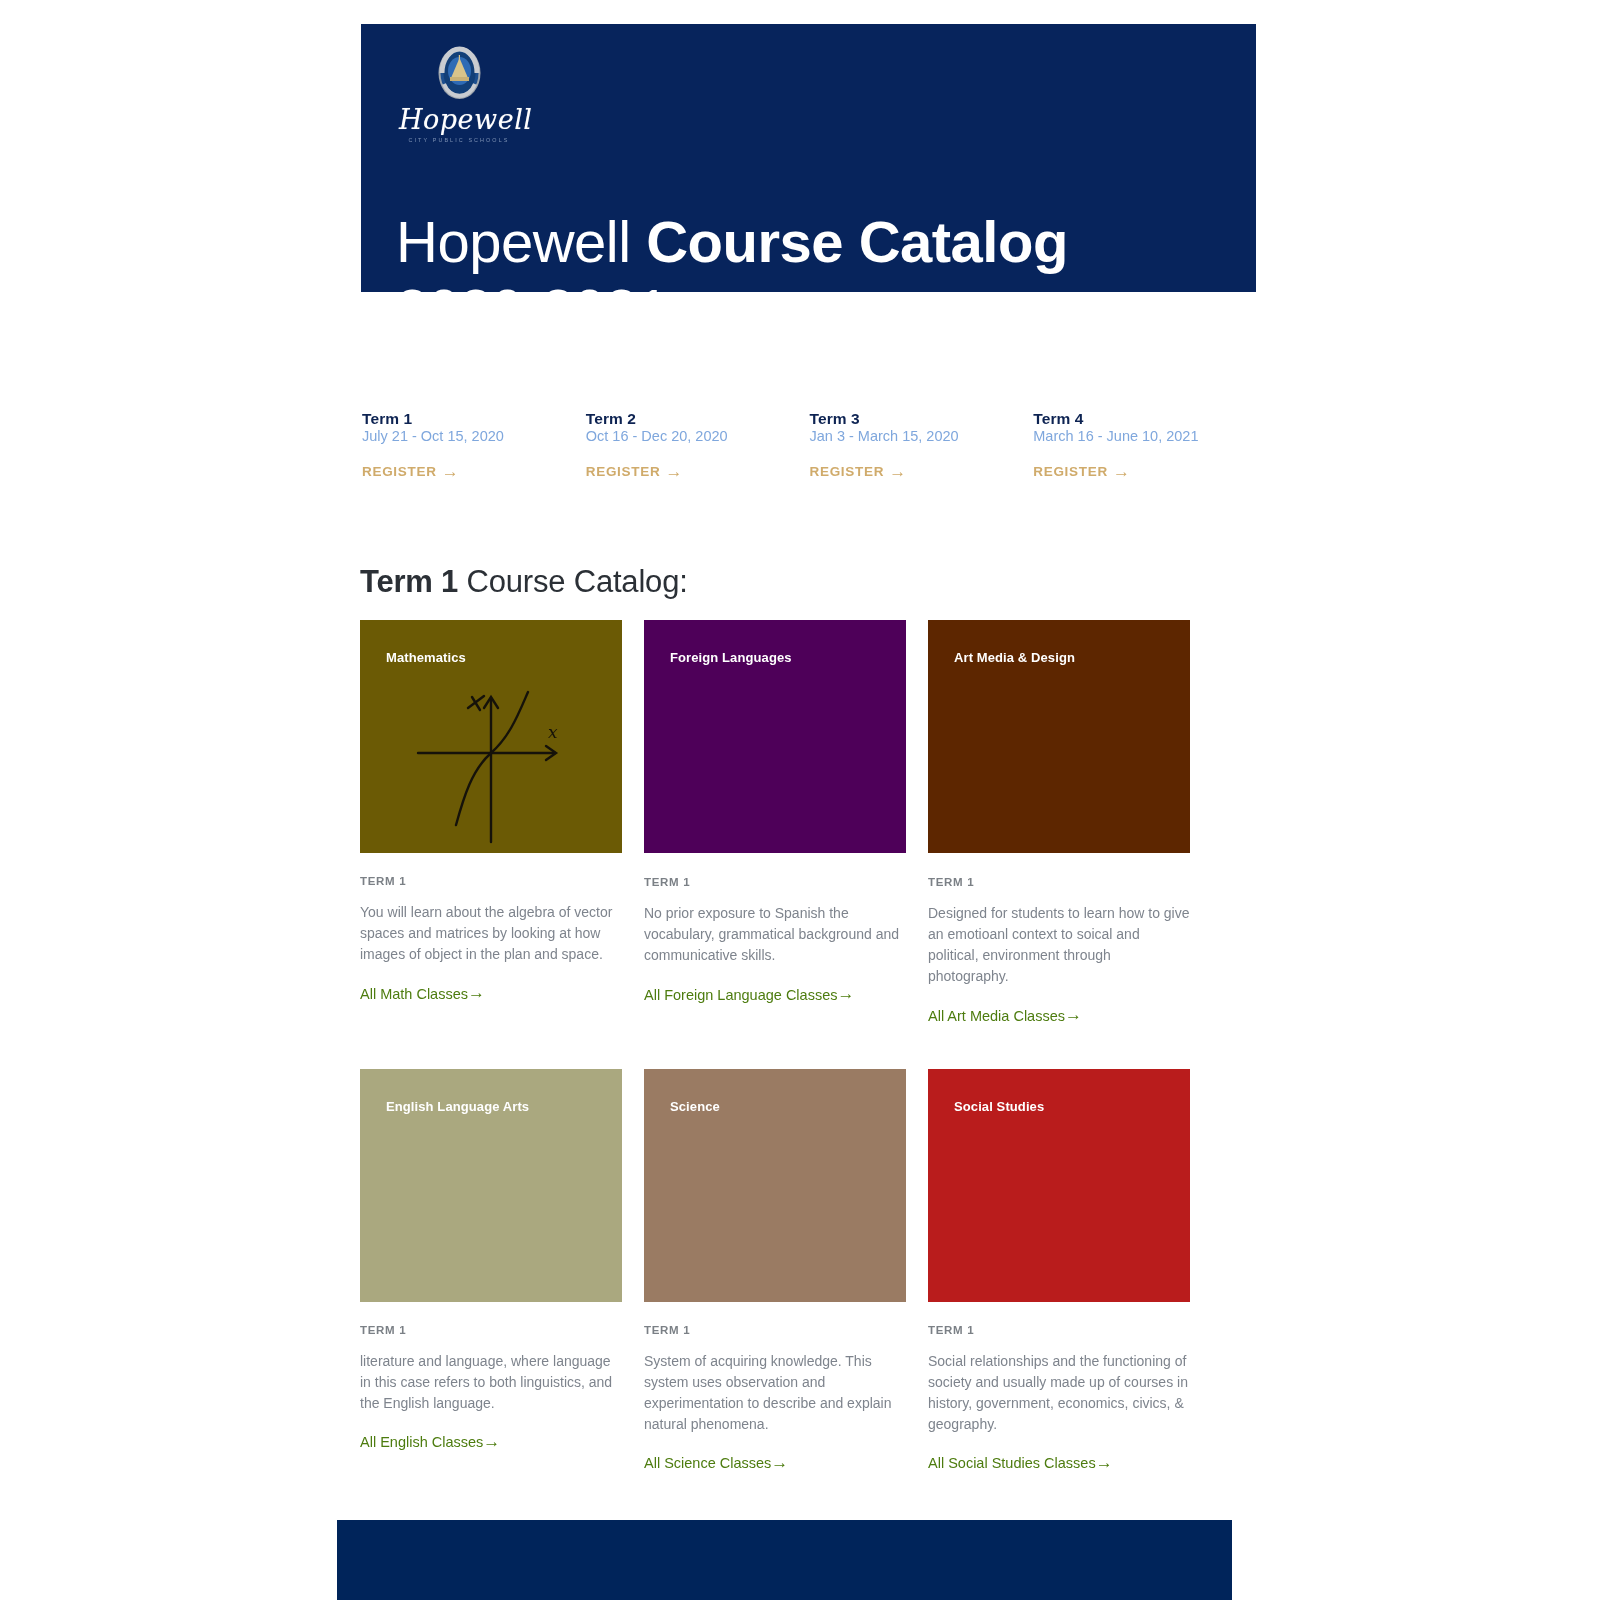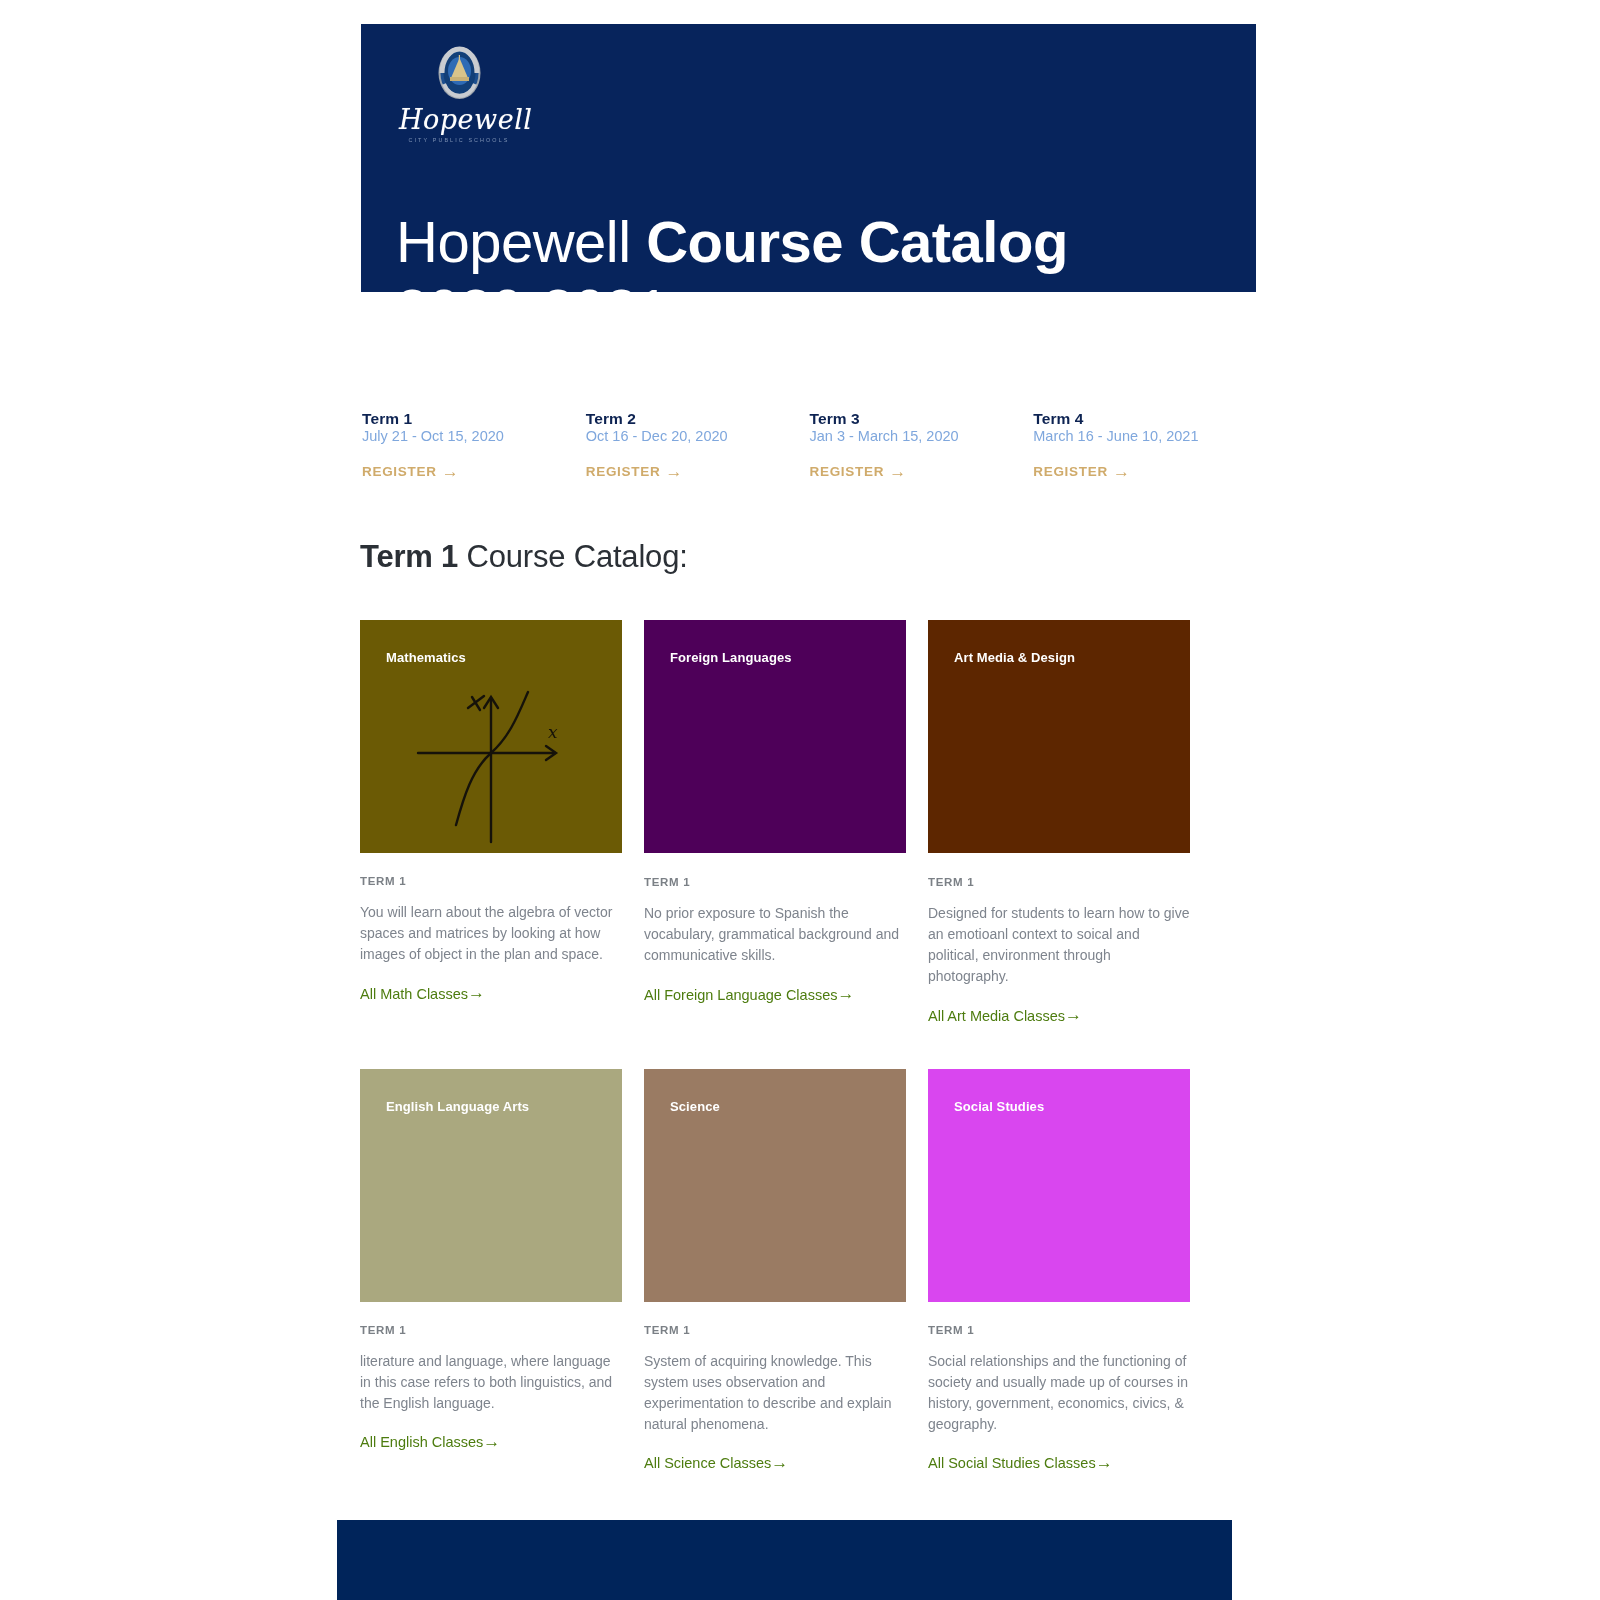--- a/index.html
+++ b/index.html
@@ -121,21 +121,21 @@
     font-weight: 400;
     line-height: 1;
     position: relative;
     top: -1px;
   }
 
   
   .section-heading {
     position: absolute;
     left: 360px;
-    top: 539px;
+    top: 564px;
     font-size: 31px;
     color: #2b3036;
     font-weight: 400;
     letter-spacing: -0.2px;
   }
   .section-heading .bold { font-weight: 700; }
 
   
   .grid {
     position: absolute;
@@ -370,21 +370,21 @@
           <div class="card-term">TERM 1</div>
           <div class="card-desc">System of acquiring knowledge. This system uses observation and experimentation to describe and explain natural phenomena.</div>
           <div class="card-link">
             <span>All Science Classes</span>
             <span class="arrow">→</span>
           </div>
         </div>
       </div>
 
       <div class="card c6">
-        <div class="card-thumb" style="background: #d946ef;">
+        <div class="card-thumb" style="background: #b91c1c;">
           <div class="card-title">Social Studies</div>
         </div>
         <div class="card-body">
           <div class="card-term">TERM 1</div>
           <div class="card-desc">Social relationships and the functioning of society and usually made up of courses in history, government, economics, civics, &amp; geography.</div>
           <div class="card-link">
             <span>All Social Studies Classes</span>
             <span class="arrow">→</span>
           </div>
         </div>

